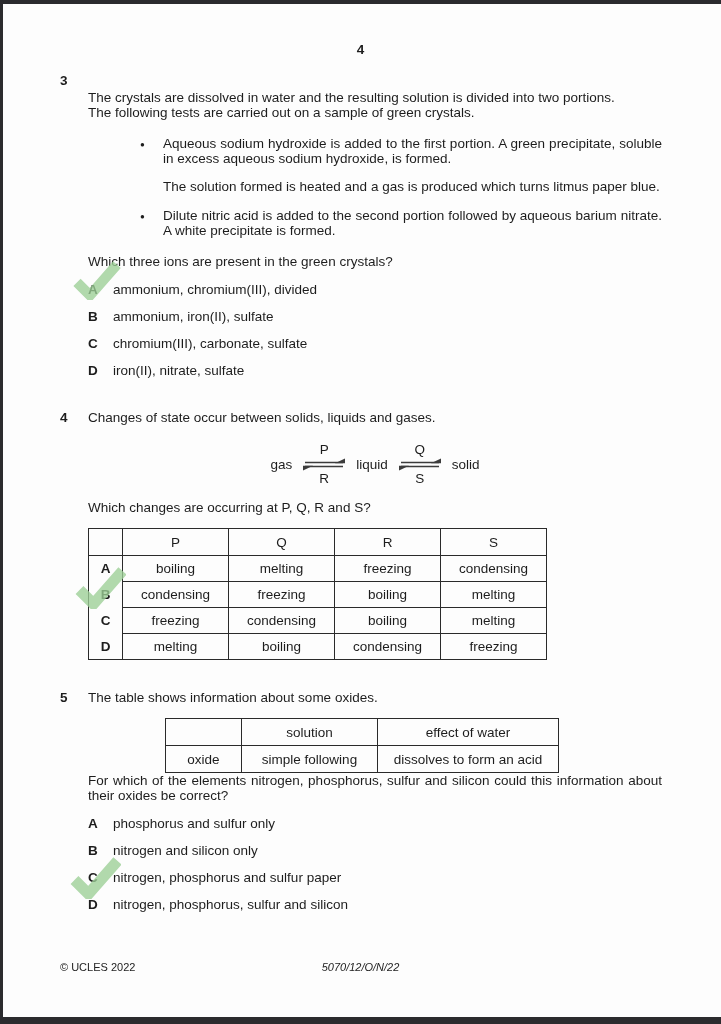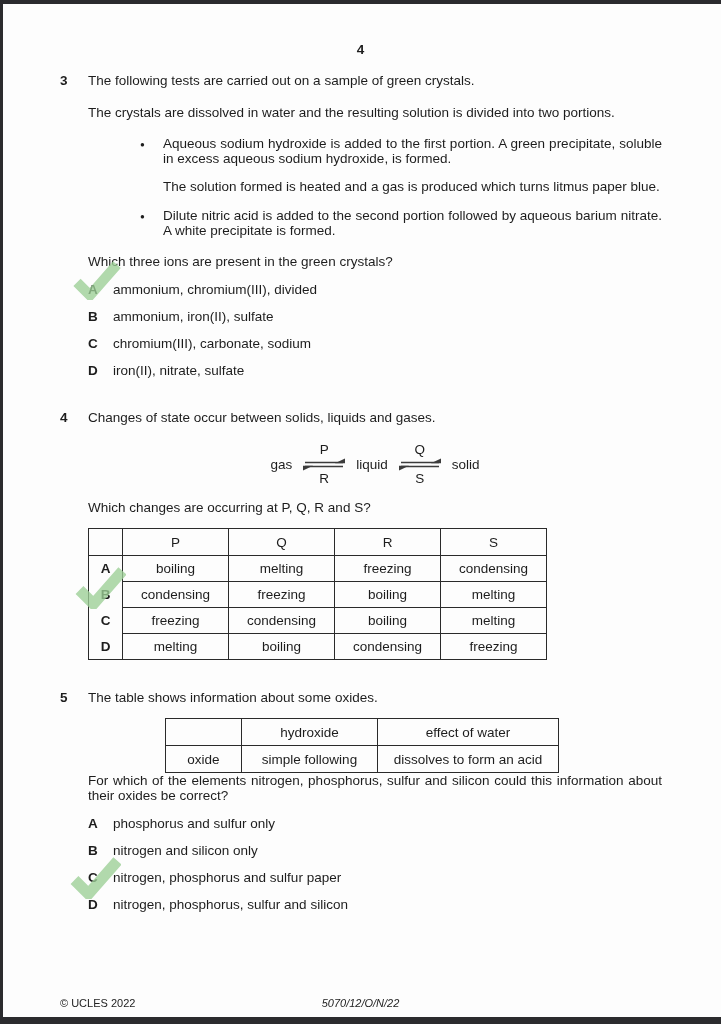--- a/index.html
+++ b/index.html
@@ -50,21 +50,21 @@
   .t4 .dc{width:105px;}
 
   table.t5{border-collapse:collapse;margin:13px 0 0 77px;border:1.5px solid #2a2a2a;table-layout:fixed;}
   .t5 th,.t5 td{border:1px solid #2a2a2a;height:26px;text-align:center;font-weight:normal;padding:0;font-size:13.5px;}
   .t5 .c0{width:75px;}
   .t5 .c1{width:135px;}
   .t5 .c2{width:180px;}
 
   .qpara{text-align:justify;}
 
-  .footer{position:absolute;top:961px;left:0;width:100%;font-size:11px;line-height:13px;color:#222;margin-top:36px;}
+  .footer{position:absolute;top:961px;left:0;width:100%;font-size:11px;line-height:13px;color:#222;}
   .copyright{position:absolute;left:60px;top:0;}
   .papercode{display:block;text-align:center;font-style:italic;}
 
   .check{position:absolute;opacity:0.78;z-index:4;}
   .check path{stroke:#9ccf96;stroke-width:22;fill:none;stroke-linecap:butt;}
   .check1{left:72px;top:261px;width:49px;height:39px;}
   .check2{left:75px;top:567px;width:51px;height:42px;}
   .check3{left:70px;top:857px;width:51px;height:42px;}
 </style>
 </head>
@@ -72,22 +72,22 @@
 
 <div class="edge edge-top"></div>
 <div class="edge edge-left"></div>
 <div class="edge edge-bottom"></div>
 
 <div class="page-number">4</div>
 
 <section class="question q3">
   <div class="qnum">3</div>
   <div class="qbody">
+    <p class="para mt17">The crystals are dissolved in water and the resulting solution is divided into two portions.</p>
     <p class="para">The following tests are carried out on a sample of green crystals.</p>
-    <p class="para mt17">The crystals are dissolved in water and the resulting solution is divided into two portions.</p>
     <div class="bullet">
       <span class="dot">●</span>
       <p class="btext">Aqueous sodium hydroxide is added to the first portion. A green precipitate, soluble in excess aqueous sodium hydroxide, is formed.</p>
     </div>
     <p class="para sub">The solution formed is heated and a gas is produced which turns litmus paper blue.</p>
     <div class="bullet b2">
       <span class="dot">●</span>
       <p class="btext">Dilute nitric acid is added to the second portion followed by aqueous barium nitrate. A white precipitate is formed.</p>
     </div>
     <p class="para qline">Which three ions are present in the green crystals?</p>
@@ -95,21 +95,21 @@
       <div class="option">
         <span class="letter">A</span>
         <span class="otext">ammonium, chromium(III), divided</span>
       </div>
       <div class="option">
         <span class="letter">B</span>
         <span class="otext">ammonium, iron(II), sulfate</span>
       </div>
       <div class="option">
         <span class="letter">C</span>
-        <span class="otext">chromium(III), carbonate, sodium</span>
+        <span class="otext">chromium(III), carbonate, sulfate</span>
       </div>
       <div class="option">
         <span class="letter">D</span>
         <span class="otext">iron(II), nitrate, sulfate</span>
       </div>
     </div>
   </div>
 </section>
 
 <section class="question q4">
@@ -189,21 +189,21 @@
 
 <section class="question q5">
   <div class="qnum">5</div>
   <div class="qbody">
     <p class="para">The table shows information about some oxides.</p>
 
     <table class="t5">
       <tbody>
           <tr>
         <th class="c0"></th>
-        <th class="c1">hydroxide</th>
+        <th class="c1">solution</th>
         <th class="c2">effect of water</th>
       </tr>
       <tr>
         <td>oxide</td>
         <td>simple following</td>
         <td>dissolves to form an acid</td>
       </tr>
     </tbody>
       </table>
 

